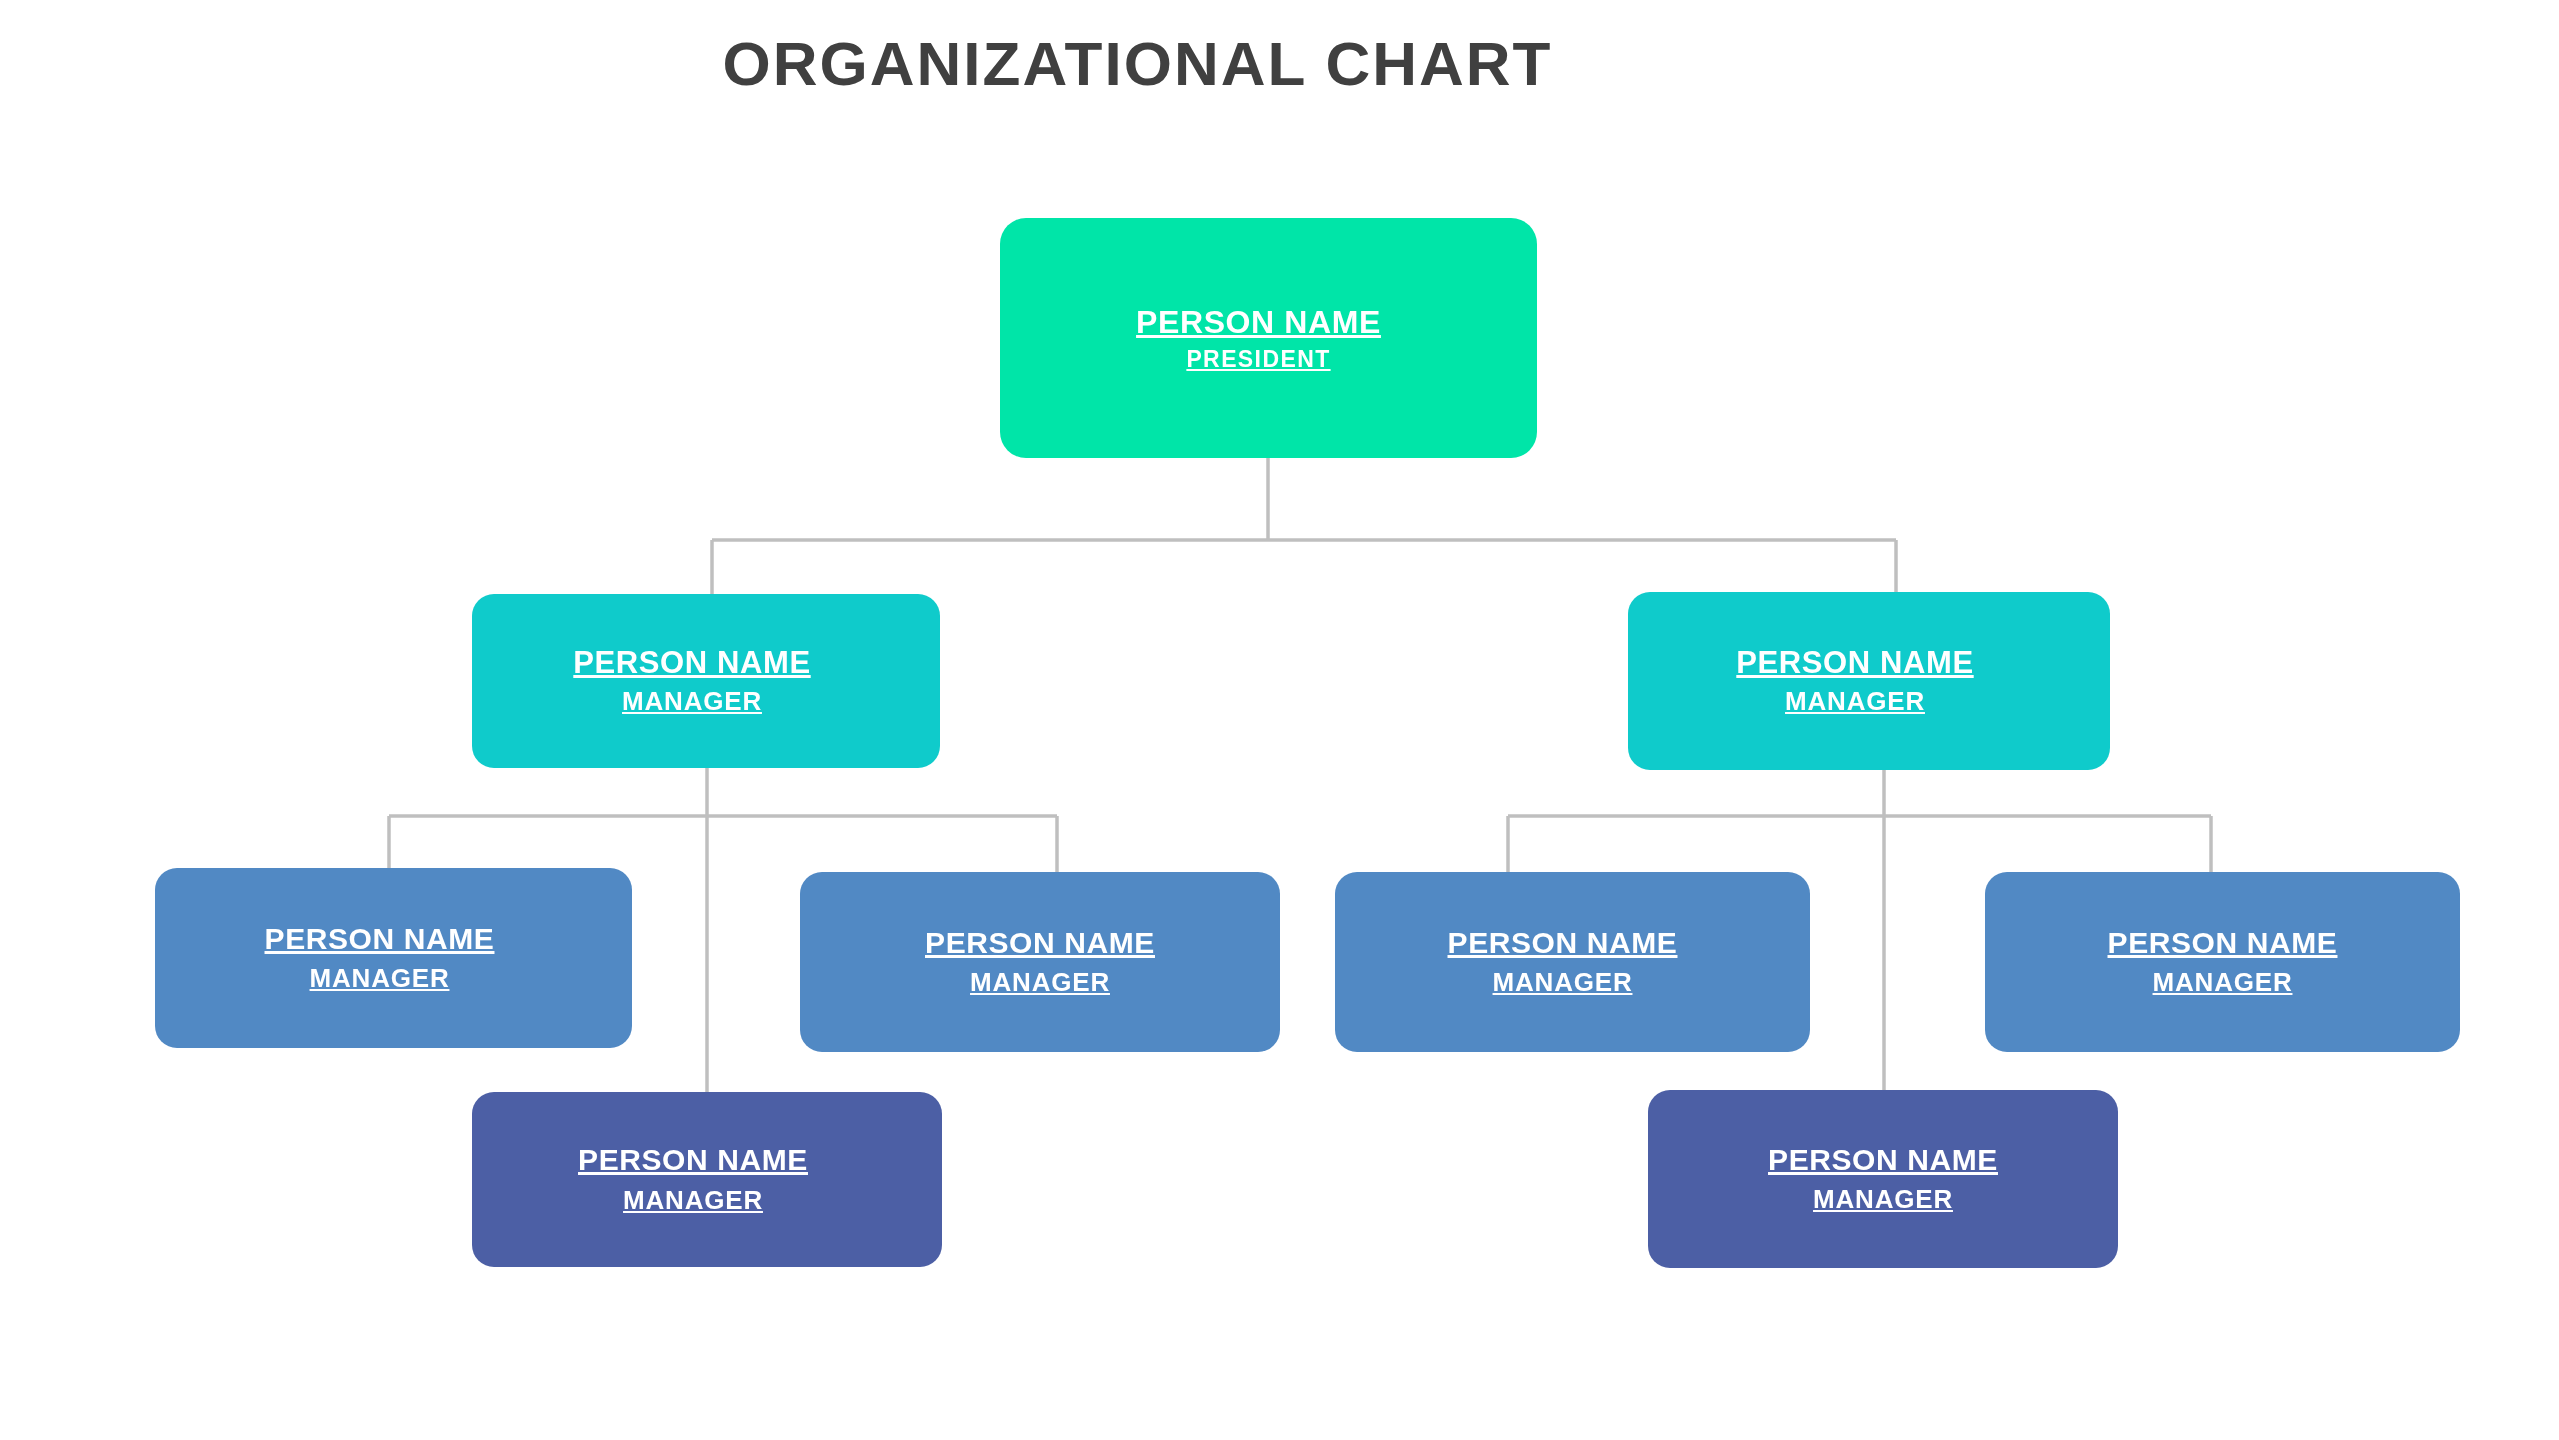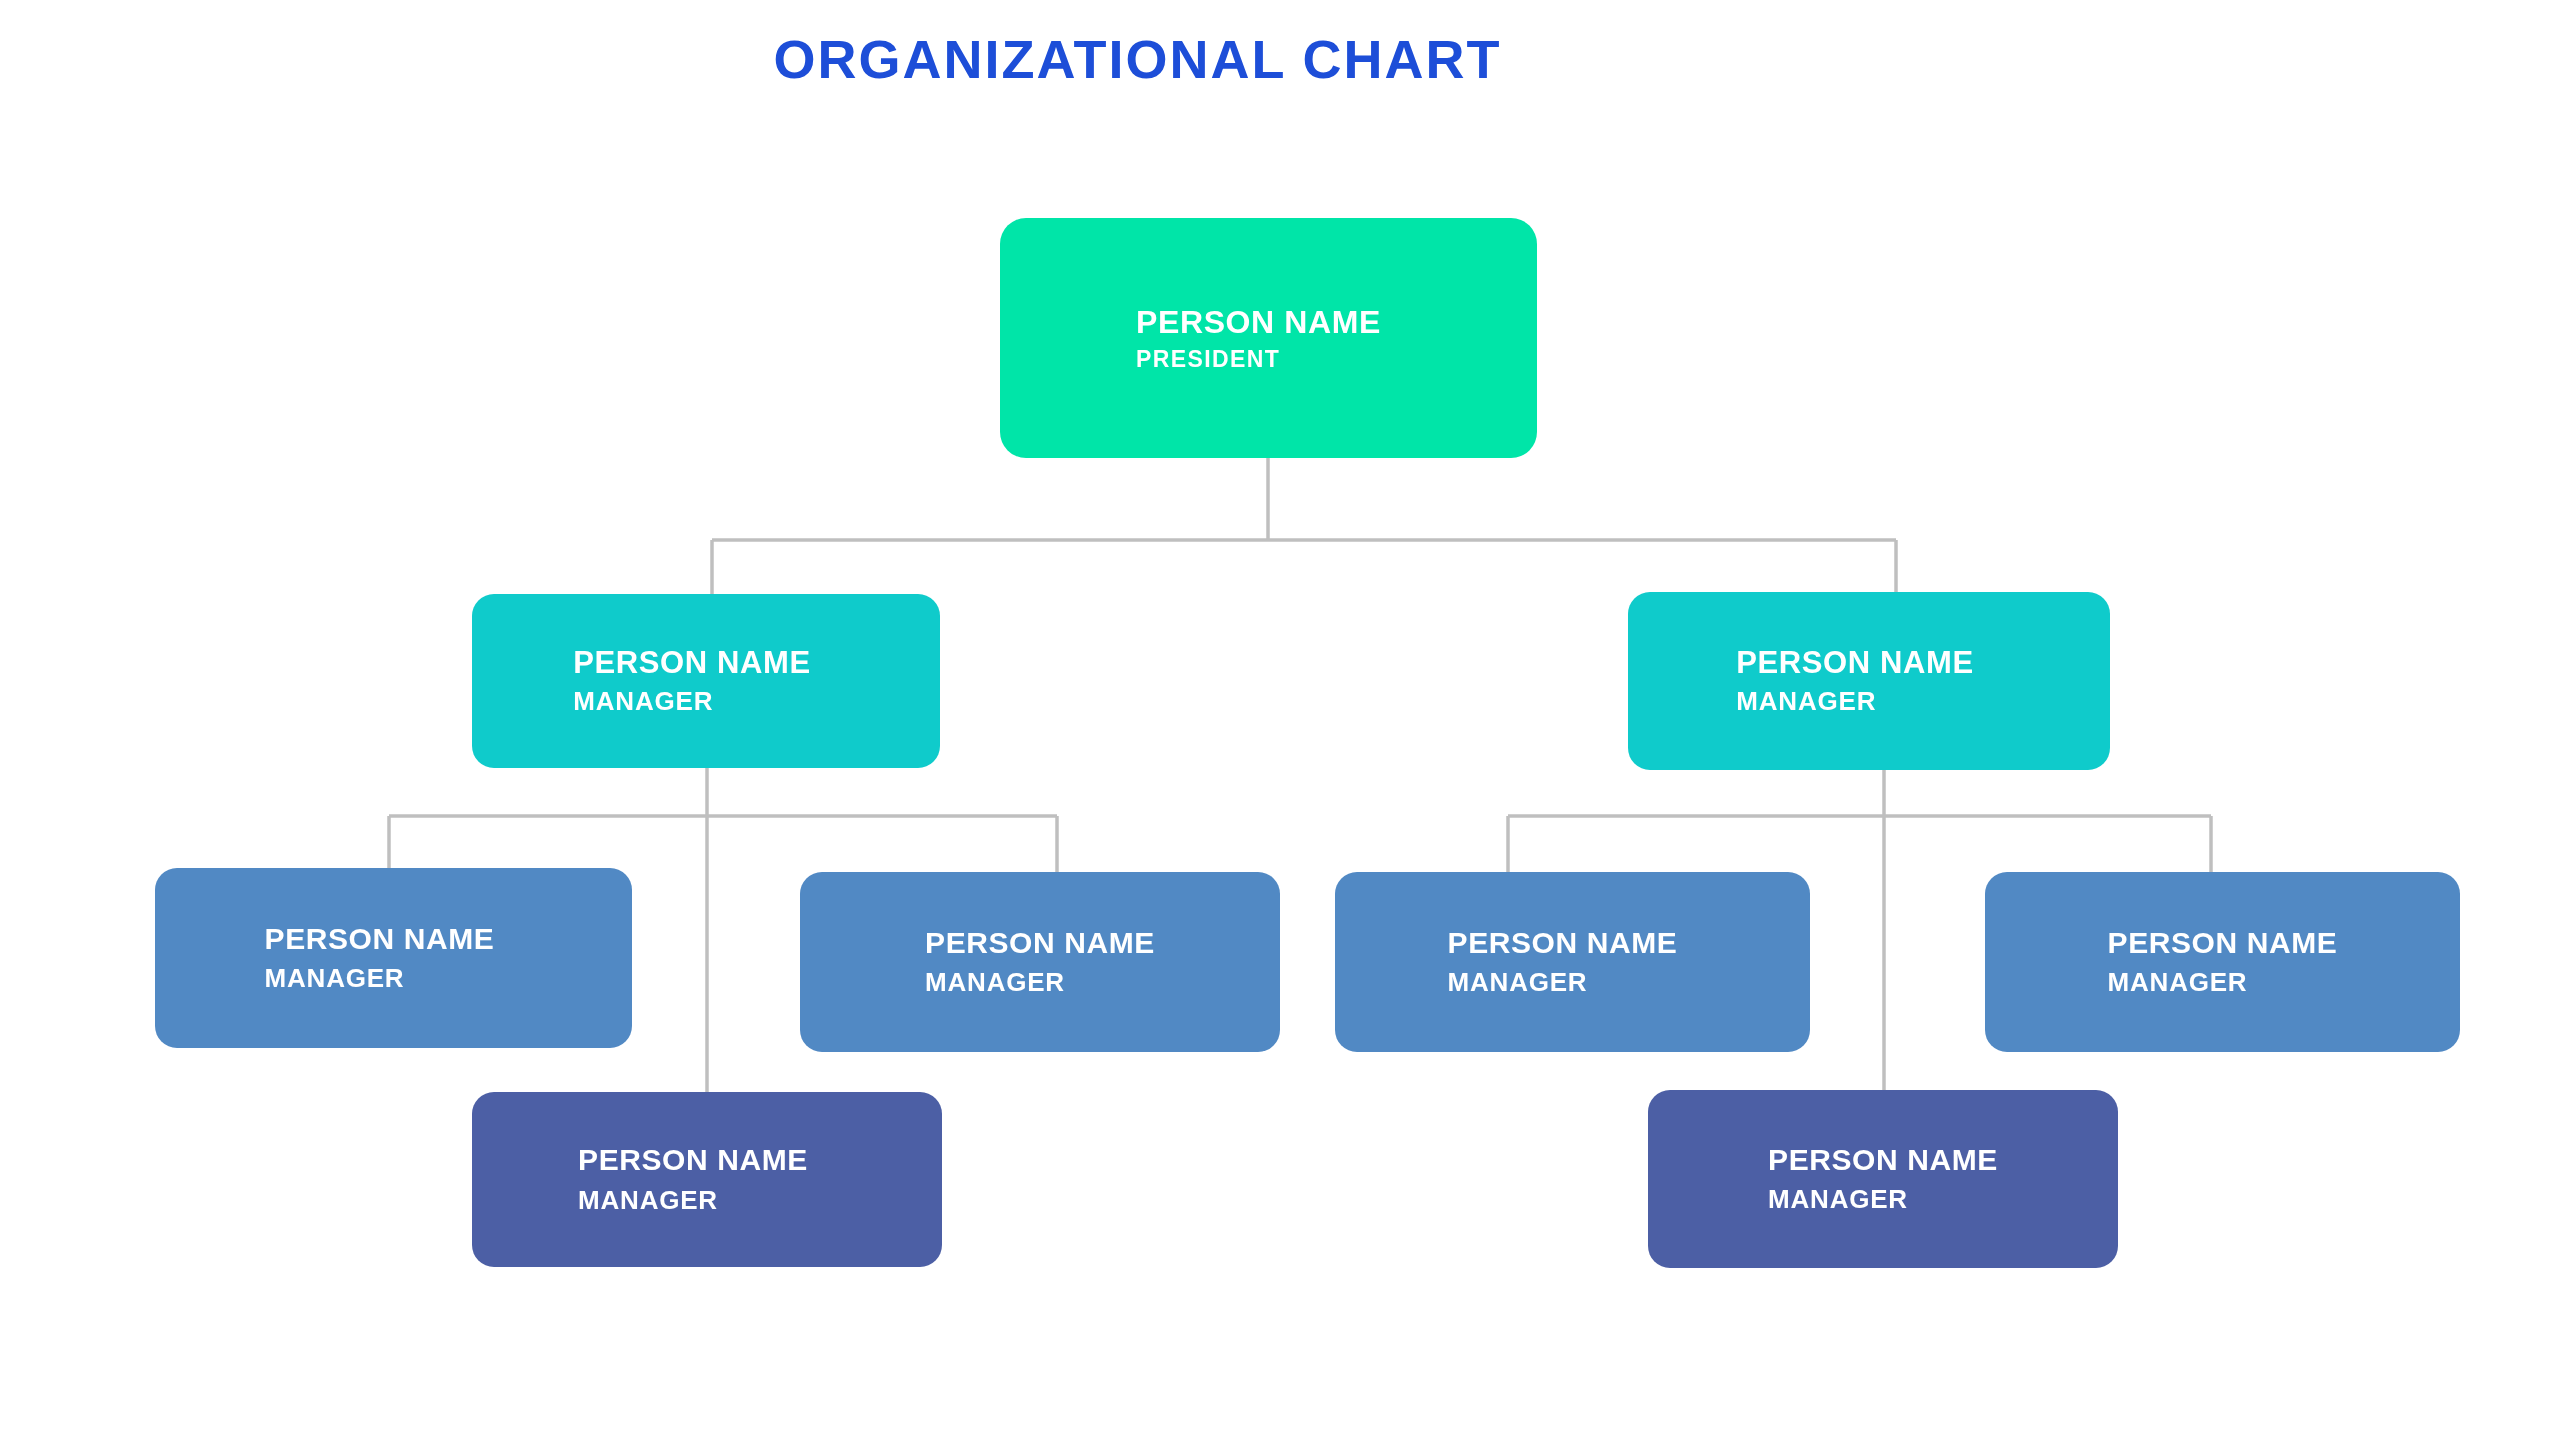--- a/index.html
+++ b/index.html
@@ -20,23 +20,23 @@
 
   
   .chart-title {
     position: absolute;
     left: 0;
     top: 28px;
     width: 2275px;
     text-align: center;
     font-family: "Liberation Sans", sans-serif;
     font-weight: bold;
-    font-size: 54px;
+    font-size: 62px;
     letter-spacing: 2px;
-    color: #1d4ed8;
+    color: #404040;
     white-space: pre;
   }
 
   
   #connectors {
     position: absolute;
     left: 0;
     top: 0;
     width: 2559px;
     height: 1440px;
@@ -46,22 +46,23 @@
   
   .node {
     position: absolute;
     box-sizing: border-box;
     border-radius: 22px;
     display: flex;
     flex-direction: column;
     align-items: center;
     justify-content: center;
     color: #ffffff;
-    text-align: left;
+    text-align: center;
     overflow: hidden;
+    text-decoration: underline;
   }
   .node .name {
     font-family: "Liberation Sans", sans-serif;
     font-weight: bold;
     font-size: 31px;
     letter-spacing: 0.6px;
     line-height: 1.15;
     color: #ffffff;
     white-space: pre;
   }

